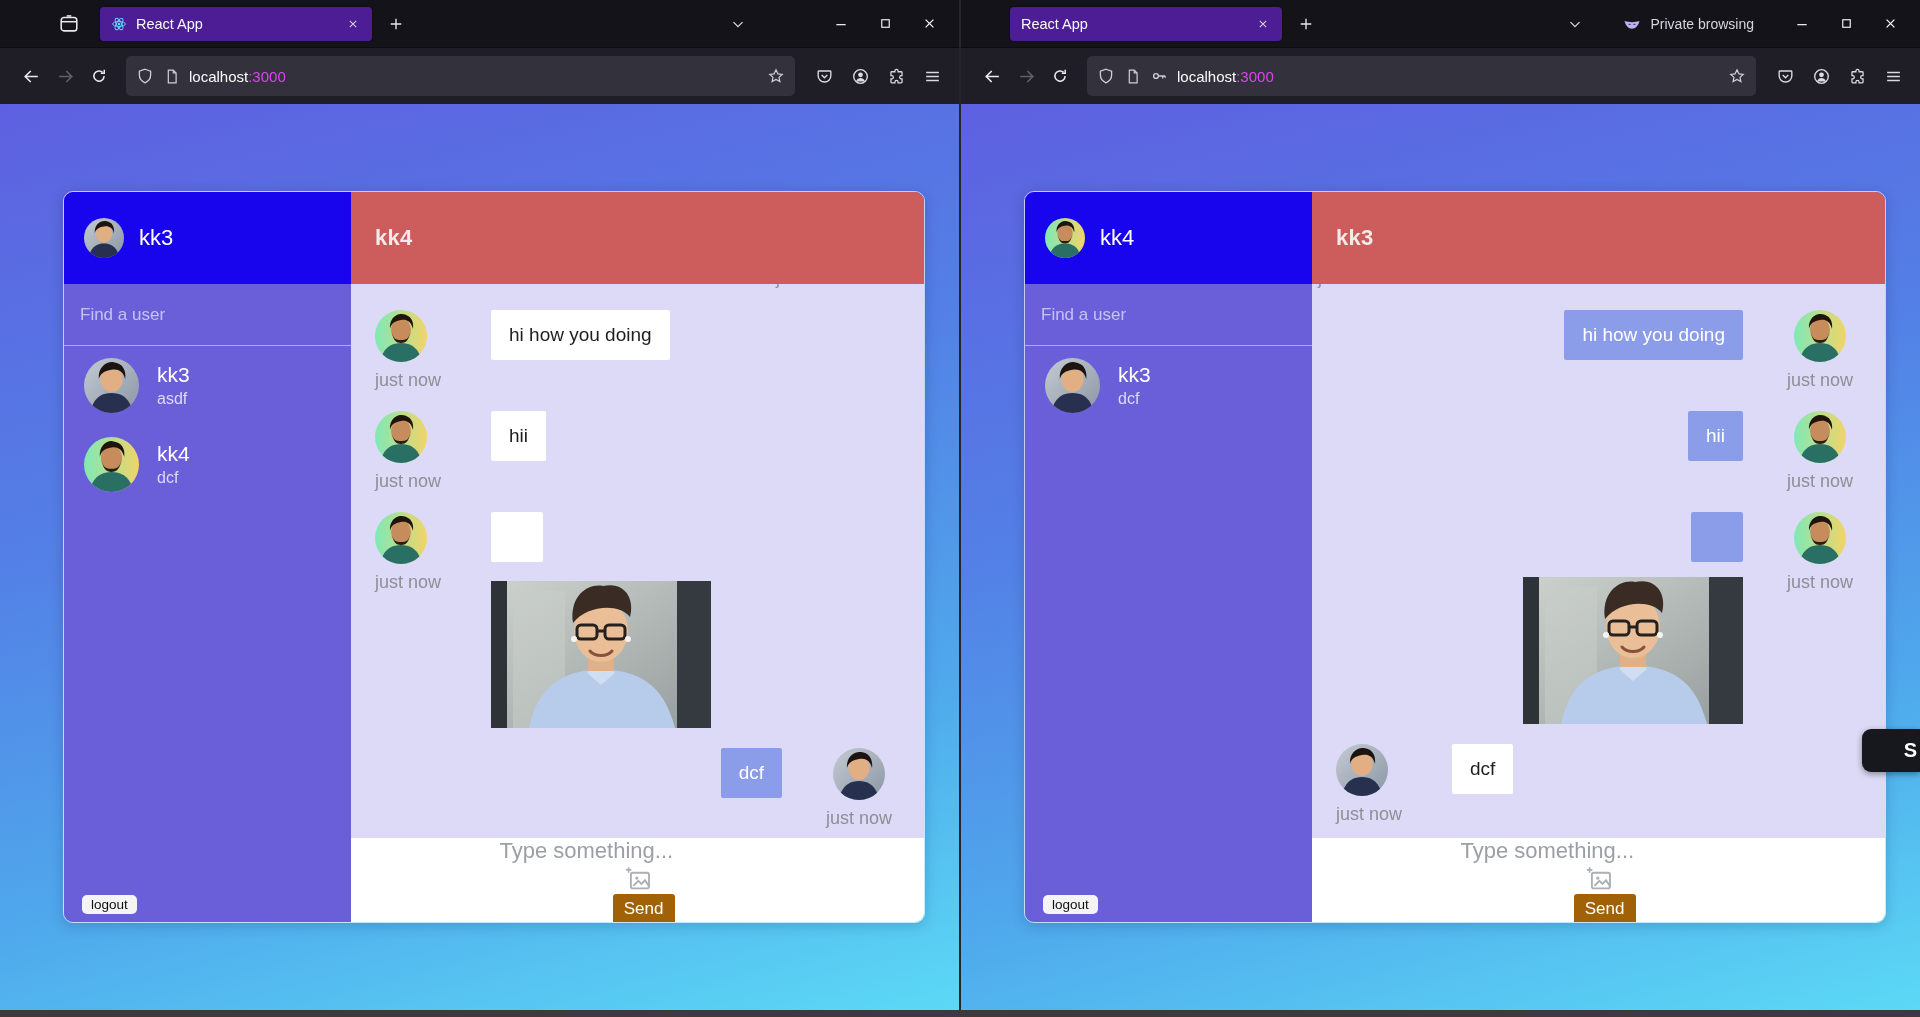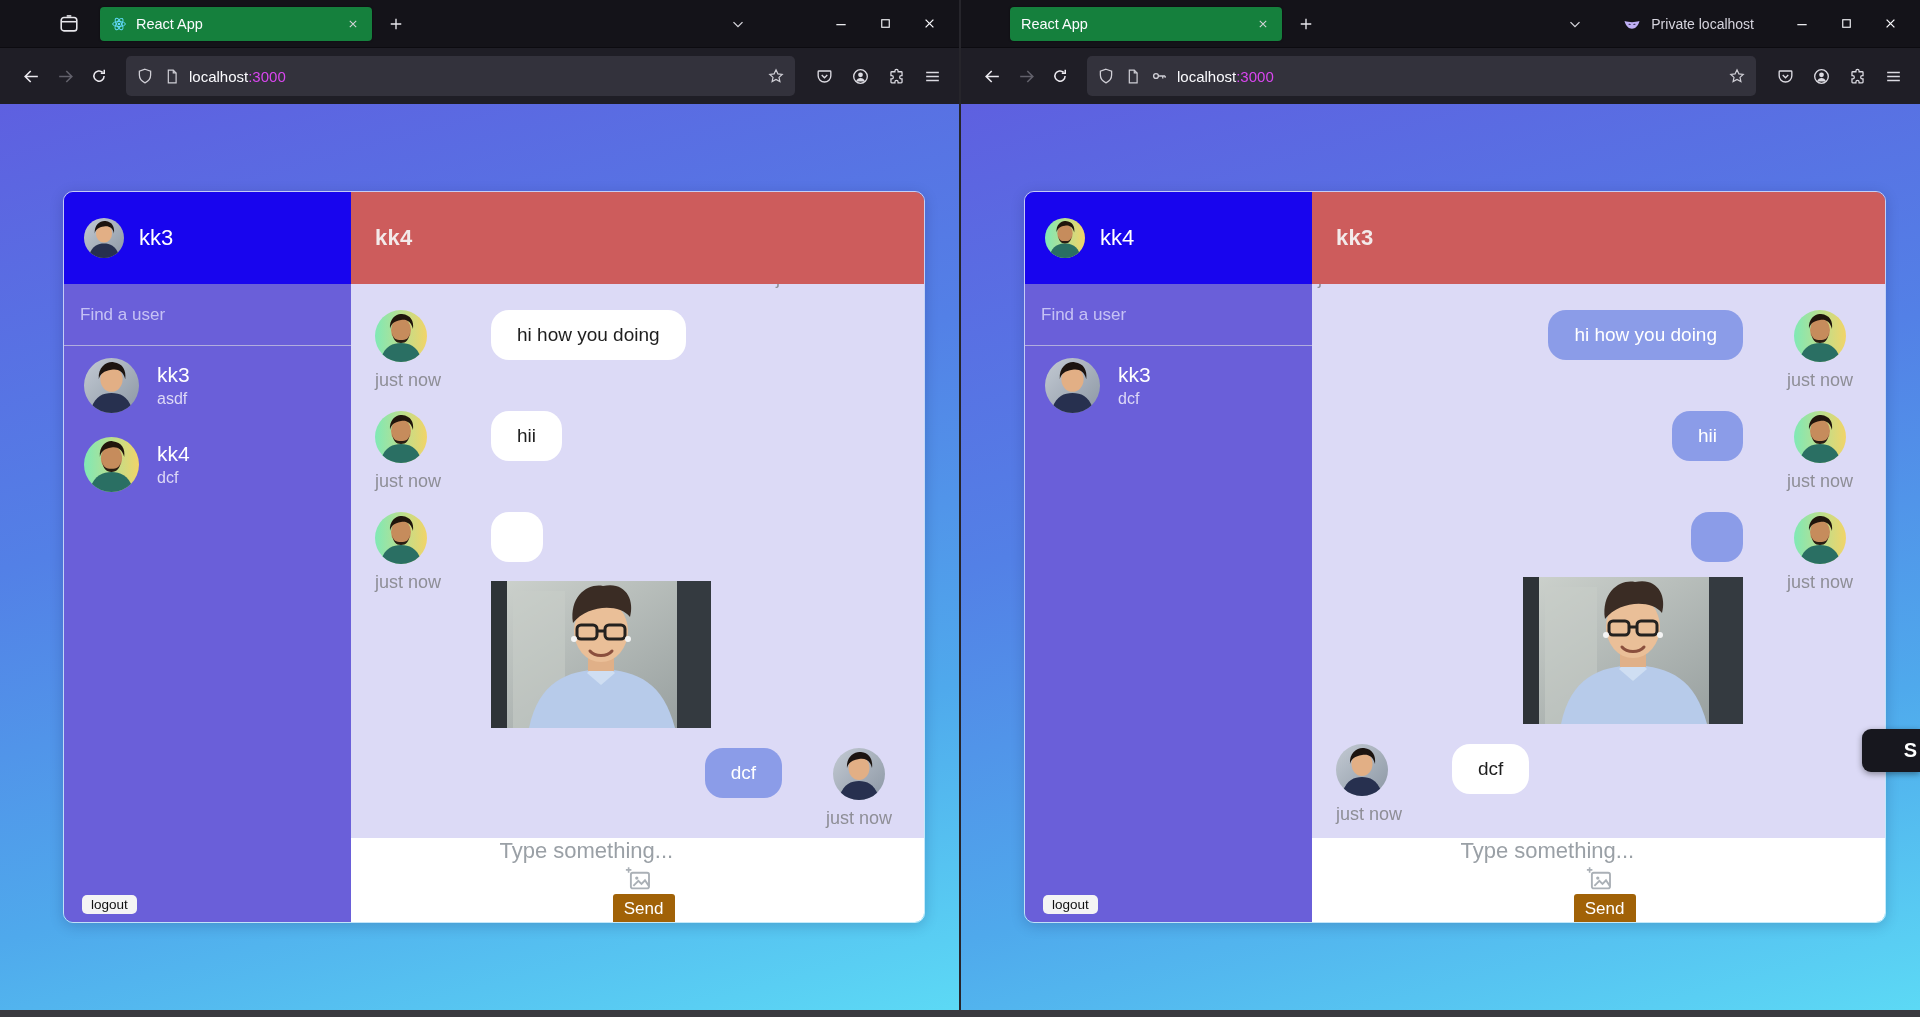--- a/index.html
+++ b/index.html
@@ -6,21 +6,21 @@
   html,body { width:1920px; height:1017px; overflow:hidden; background:#26252b;
               font-family:"Liberation Sans", sans-serif; }
 
   
   .w { position:absolute; top:0; width:959px; height:1010px; background:#141319; }
   .w.left  { left:0; }
   .w.right { left:961px; }
 
   .tabstrip { height:47px; background:#141319; display:flex; align-items:center; color:#fbfbfe; }
   .fxview-btn { width:34px; height:30px; margin-left:52px; display:flex; align-items:center; justify-content:center; border-radius:4px; color:#e8e7ec; }
-  .tab { width:272px; height:34px; margin-left:14px; background:#15803d; border-radius:4px;
+  .tab { width:272px; height:34px; margin-left:14px; background:#4c1d95; border-radius:4px;
          display:flex; align-items:center; padding:0 8px 0 11px; box-shadow:0 0 2px rgba(0,0,0,.5); }
   .w.right .tab { margin-left:49px; }
   .tab .favicon { width:16px; height:16px; margin-right:9px; }
   .tab-title { font-size:14.5px; color:#fbfbfe; flex:1; white-space:nowrap; overflow:hidden; }
   .tab-close { width:22px; height:22px; display:flex; align-items:center; justify-content:center; color:#d5d4da; border-radius:3px; }
   .newtab-btn { width:32px; height:32px; margin-left:8px; display:flex; align-items:center; justify-content:center; color:#e8e7ec; }
   .strip-spacer { flex:1; }
   .alltabs-btn { width:34px; height:30px; display:flex; align-items:center; justify-content:center; color:#d5d4da; margin-right:64px; }
   .w.right .alltabs-btn { margin-right:30px; }
   .private-badge { display:flex; align-items:center; gap:9px; color:#d6d4de; font-size:14px; margin-right:26px; }
@@ -72,21 +72,21 @@
   .messages { flex:1; background:#dcdaf6; padding:26px 24px 0 24px; position:relative; overflow:hidden; }
 
   .msg-row { display:flex; align-items:flex-start; margin-bottom:20px; }
   .msg-row.sent { justify-content:flex-end; }
   .msg-side { display:flex; flex-direction:column; width:88px; flex:none; }
   .msg-row.sent .msg-side { align-items:center; width:86px; }
   .msg-side .avatar { width:52px; height:52px; }
   .msg-time { font-size:18px; color:#8e8e96; margin-top:8px; white-space:nowrap; }
   .msg-content { margin-left:28px; }
   .msg-row.sent .msg-content { margin-left:0; margin-right:34px; display:flex; flex-direction:column; align-items:flex-end; }
-  .bubble { display:inline-block; padding:13px 26px; border-radius:18px; font-size:19px;
+  .bubble { display:inline-block; padding:13px 18px; border-radius:2px; font-size:19px;
             line-height:24px; min-height:50px; min-width:52px; }
   .bubble.recv { background:#ffffff; color:#1e1e1e; }
   .bubble.sent { background:#8b9ce8; color:#ffffff; }
   .msg-image { width:220px; height:147px; margin-top:15px; display:block; }
 
   .clip-text { position:absolute; top:-16px; font-size:18px; color:#8e8e96; }
 
   .inputbar { height:86px; background:#ffffff; display:flex; align-items:center; padding:0 14px 0 24px;flex-direction:column; }
   .inputbar input { flex:1; border:none; outline:none; font-size:22px; color:#3c3c40; font-family:inherit; }
   .inputbar input::placeholder { color:#9aa0a6; }
@@ -468,21 +468,21 @@
     <div class="strip-spacer"></div>
     <div class="alltabs-btn">
         <svg class="icon" width="18" height="18">
           <use href="#i-chevron"></use>
         </svg>
       </div>
     <div class="private-badge">
       <svg class="icon" width="20" height="20">
           <use href="#i-mask"></use>
         </svg>
-      <span>Private localhost</span>
+      <span>Private browsing</span>
     </div>
     <div class="winbtn">
         <svg class="icon" width="16" height="16">
           <use href="#i-min"></use>
         </svg>
       </div>
     <div class="winbtn">
         <svg class="icon" width="15" height="15">
           <use href="#i-max"></use>
         </svg>

